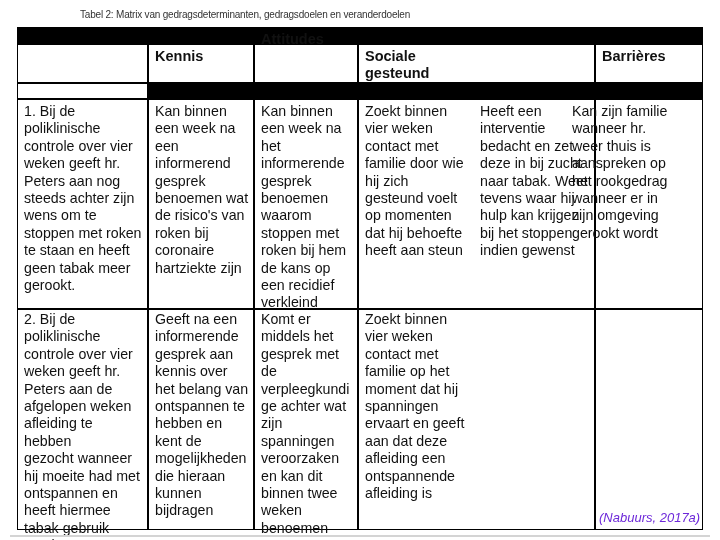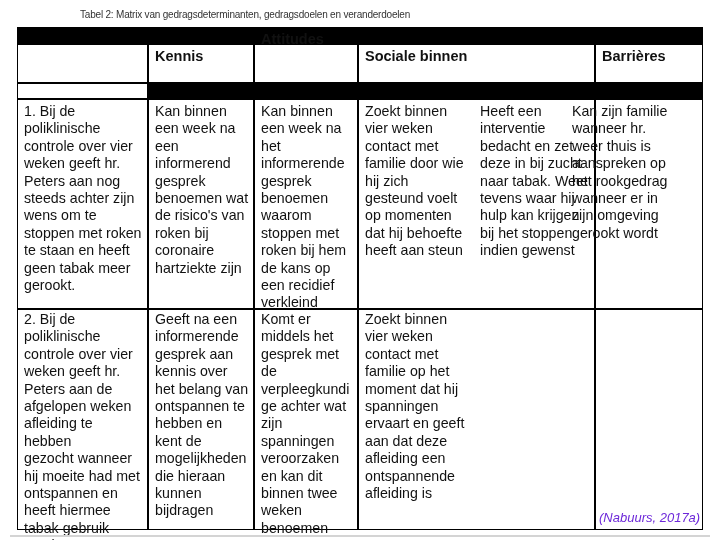--- a/index.html
+++ b/index.html
@@ -33,21 +33,21 @@
   <div class="hline" style="top:70px"></div>
   <div class="hline" style="top:280px"></div>
 
   <div class="vline" style="left:129px; top:17px; bottom:0"></div>
   <div class="vline" style="left:235px; top:17px; bottom:0"></div>
   <div class="vline" style="left:339px; top:17px; bottom:0"></div>
   <div class="vline" style="left:576px; top:17px; bottom:0"></div>
 
   <div class="cell hdr" style="left:131px; top:20px; width:104px">Kennis</div>
   <div class="cell hdr" style="left:237px; top:3px; width:102px">Attitudes</div>
-  <div class="cell hdr" style="left:341px; top:20px; width:118px">Sociale binnen</div>
+  <div class="cell hdr" style="left:341px; top:20px; width:118px">Sociale gesteund</div>
   <div class="cell hdr" style="left:578px; top:20px; width:106px">Barrières</div>
 
   <div class="cell" style="left:0; top:75px; width:129px">1.  Bij de
 poliklinische
 controle over vier
 weken geeft hr.
 Peters aan nog
 steeds achter zijn
 wens om te
 stoppen met roken

